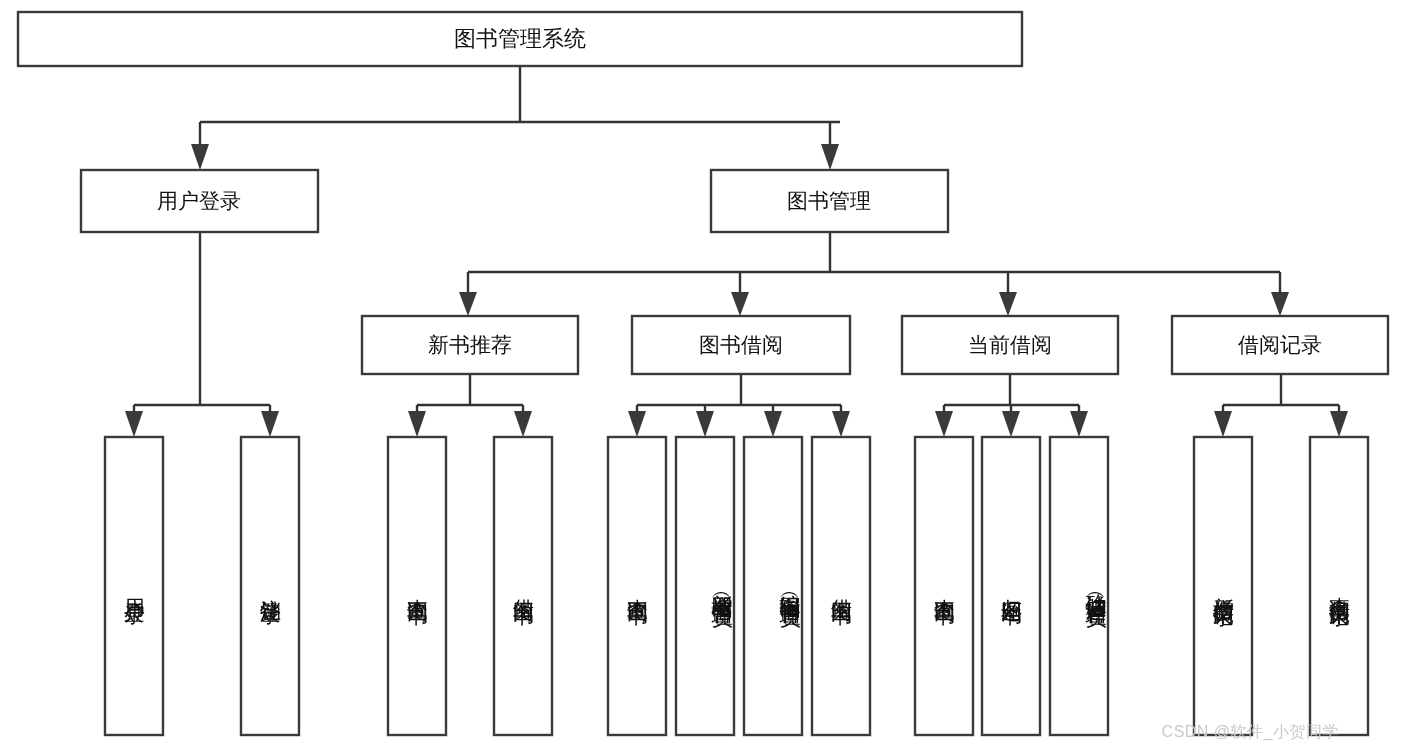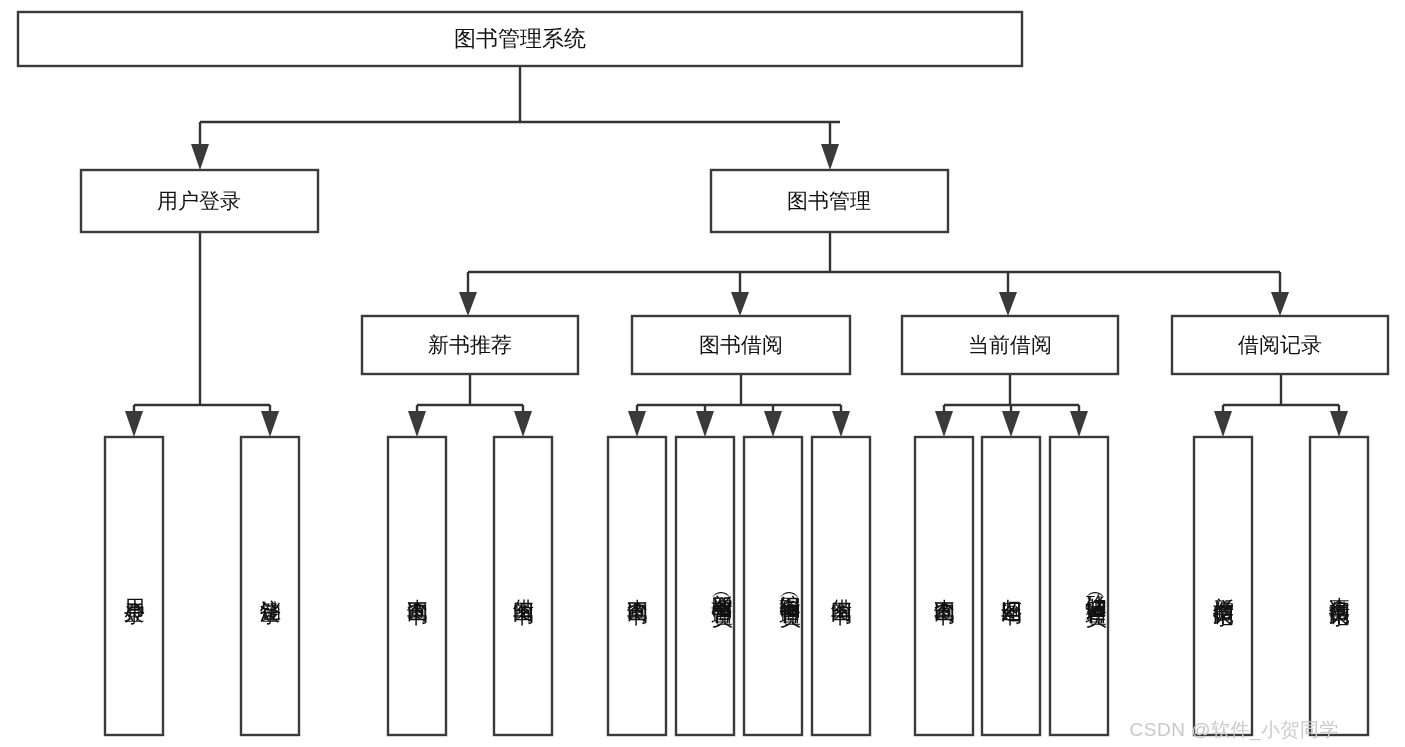--- a/index.html
+++ b/index.html
@@ -64,21 +64,21 @@
     white-space: nowrap;
     text-align: center;
     pointer-events: none;
     user-select: none;
   }
   .watermark {
     position: absolute;
     right: 8px;
     bottom: 4px;
     font-family: "Liberation Sans", "DejaVu Sans", sans-serif;
-    font-size: 19px;
+    font-size: 16px;
     color: #c9c9c9;
     white-space: nowrap;
     letter-spacing: 0.5px;
   }
 </style>
 </head>
 <body>
 
 <div id="diagram-root">
 

